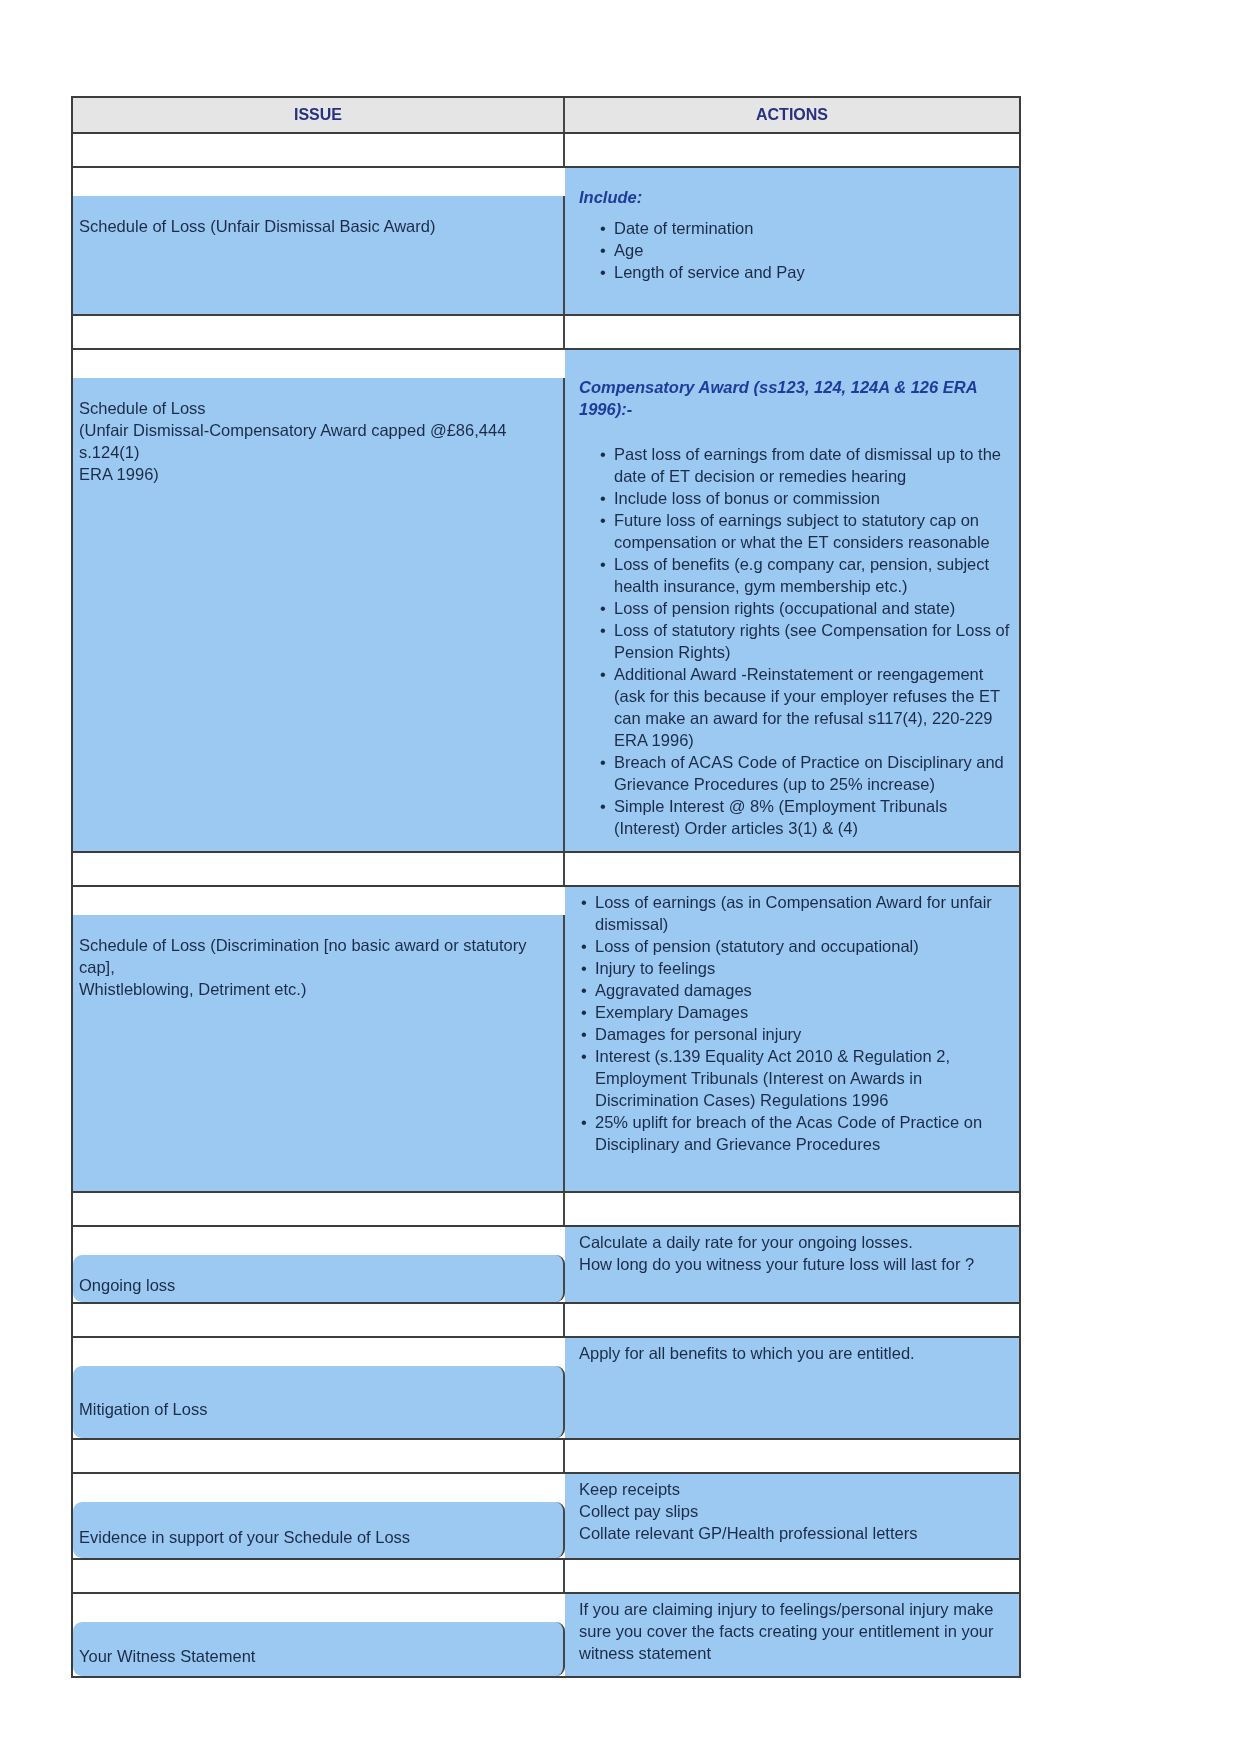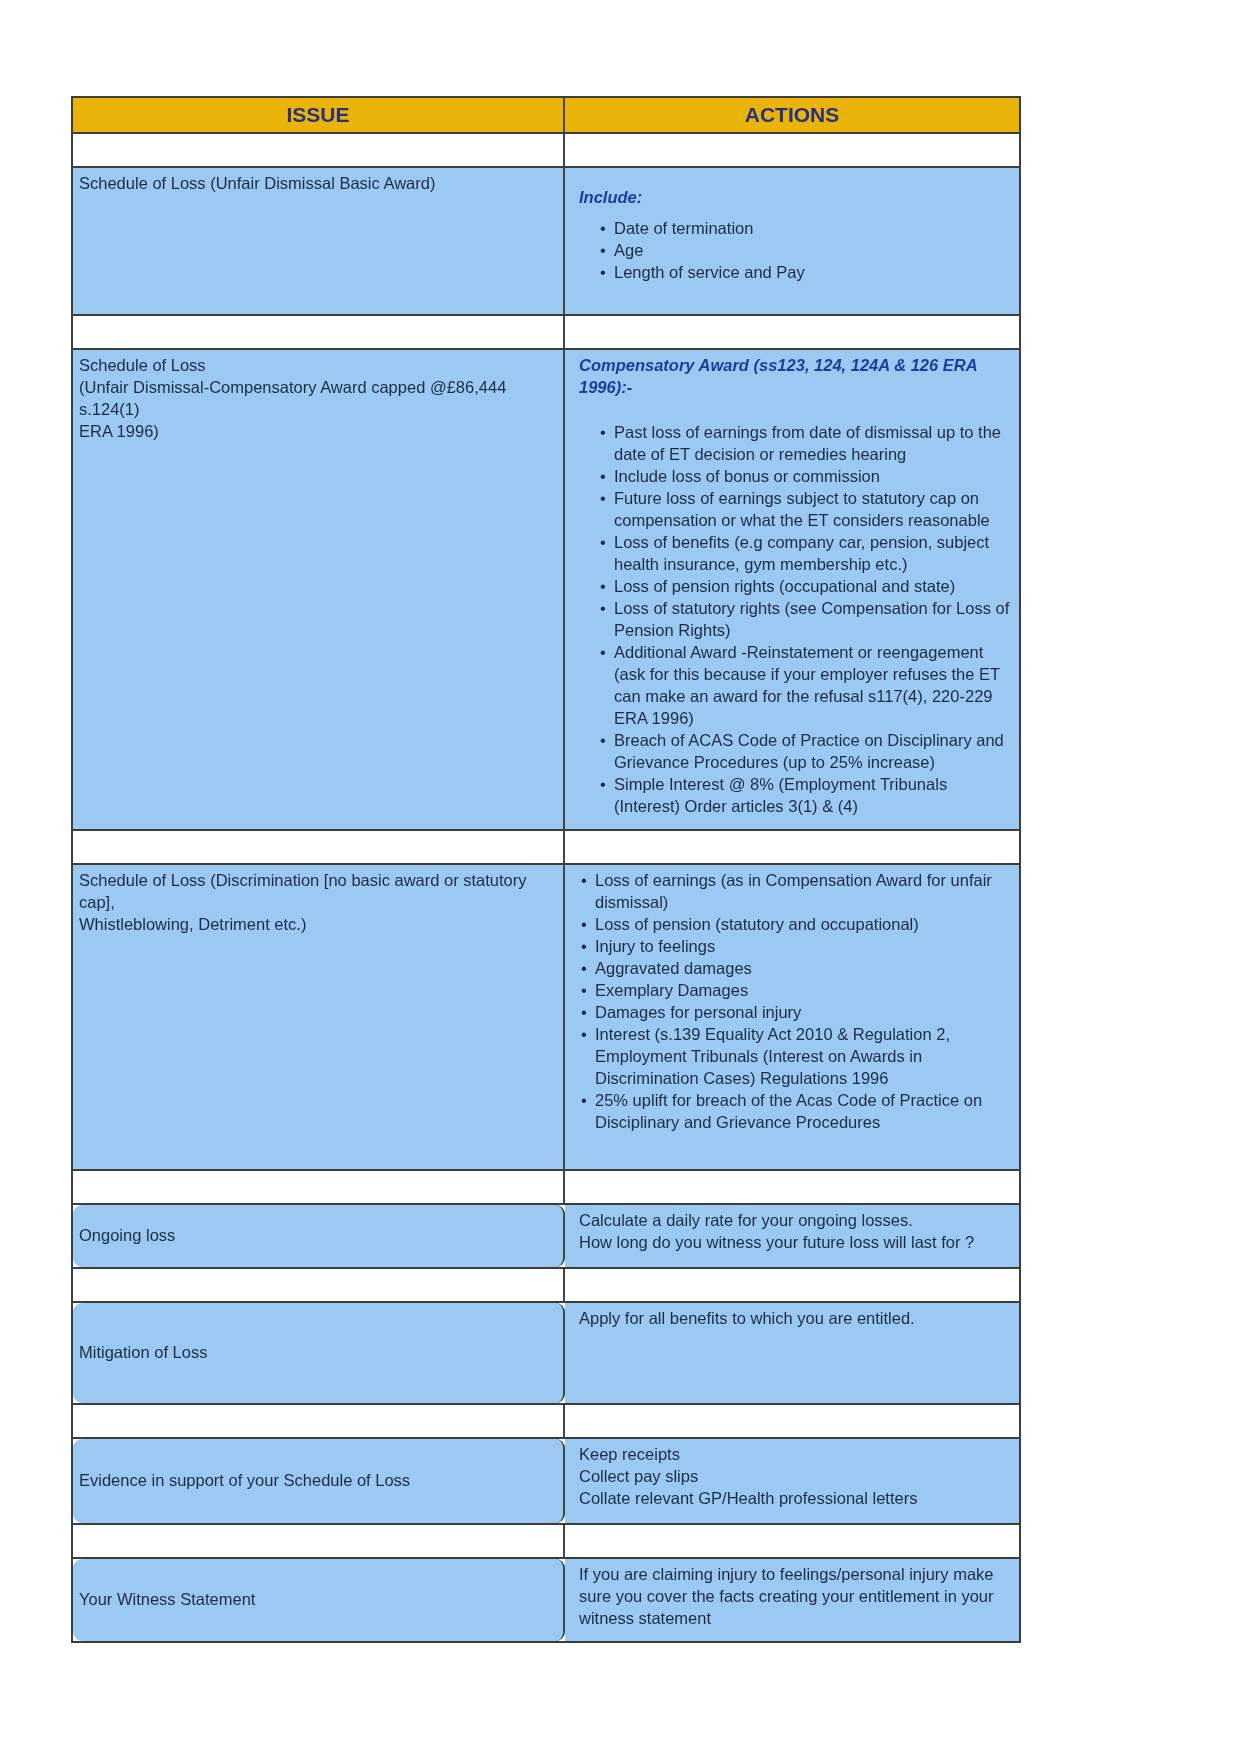--- a/index.html
+++ b/index.html
@@ -13,46 +13,46 @@
     border:2px solid #3d3d3d;
     box-sizing:border-box;
     font-size:16.5px;line-height:22px;
   }
   .trow{display:grid;grid-template-columns:492px 1fr;border-bottom:2px solid #3d3d3d;}
   .trow:last-child{border-bottom:none;}
   .cell{box-sizing:border-box;}
   .c1{border-right:2px solid #464646;}
   
   .header-row .cell{
-    background:#eab308;text-align:center;
-    font-weight:bold;font-size:21px;color:#29307f;
+    background:#e5e5e5;text-align:center;
+    font-weight:bold;font-size:16px;color:#29307f;
     padding:6px 0;
   }
   
   .spacer .cell{background:#ffffff;height:32px;}
   
   .content .cell{background:#9cc9f2;}
-  .content .c1{padding:4px 8px 6px 6px;}
+  .content .c1{padding:19px 8px 6px 6px;margin-top:28px;}
   .content .c2{padding:4px 8px 12px 14px;}
   .issue-line{margin:0;}
   .actions-heading{font-weight:bold;font-style:italic;color:#1e3d9b;}
   .para{margin:0;}
   .bullet-item{display:flex;align-items:flex-start;}
   .dot{flex:0 0 14px;text-align:left;}
   .btext{flex:1;}
   
   .r1{min-height:146px;}
   .r2{min-height:446px;}
   .r3{min-height:304px;}
   .r4{min-height:62px;}
   .r5{min-height:100px;}
   .r6{min-height:84px;}
   .r7{min-height:82px;}
   .r1 .actions-heading{margin:14px 0 9px 0;}
-  .r2 .actions-heading{margin:0 0 23px 0;}
+  .r2 .actions-heading{margin:22px 0 23px 0;}
   .r1 .bullet-list,.r2 .bullet-list{padding-left:21px;}
   .r3 .bullet-list{padding-left:2px;}
   .r4 .c1,.r5 .c1,.r6 .c1,.r7 .c1{display:flex;align-items:center;border-radius:9px;}
 </style>
 </head>
 <body>
 
 <div class="doc-table">
   <div class="trow header-row">
     <div class="cell c1">ISSUE</div>

